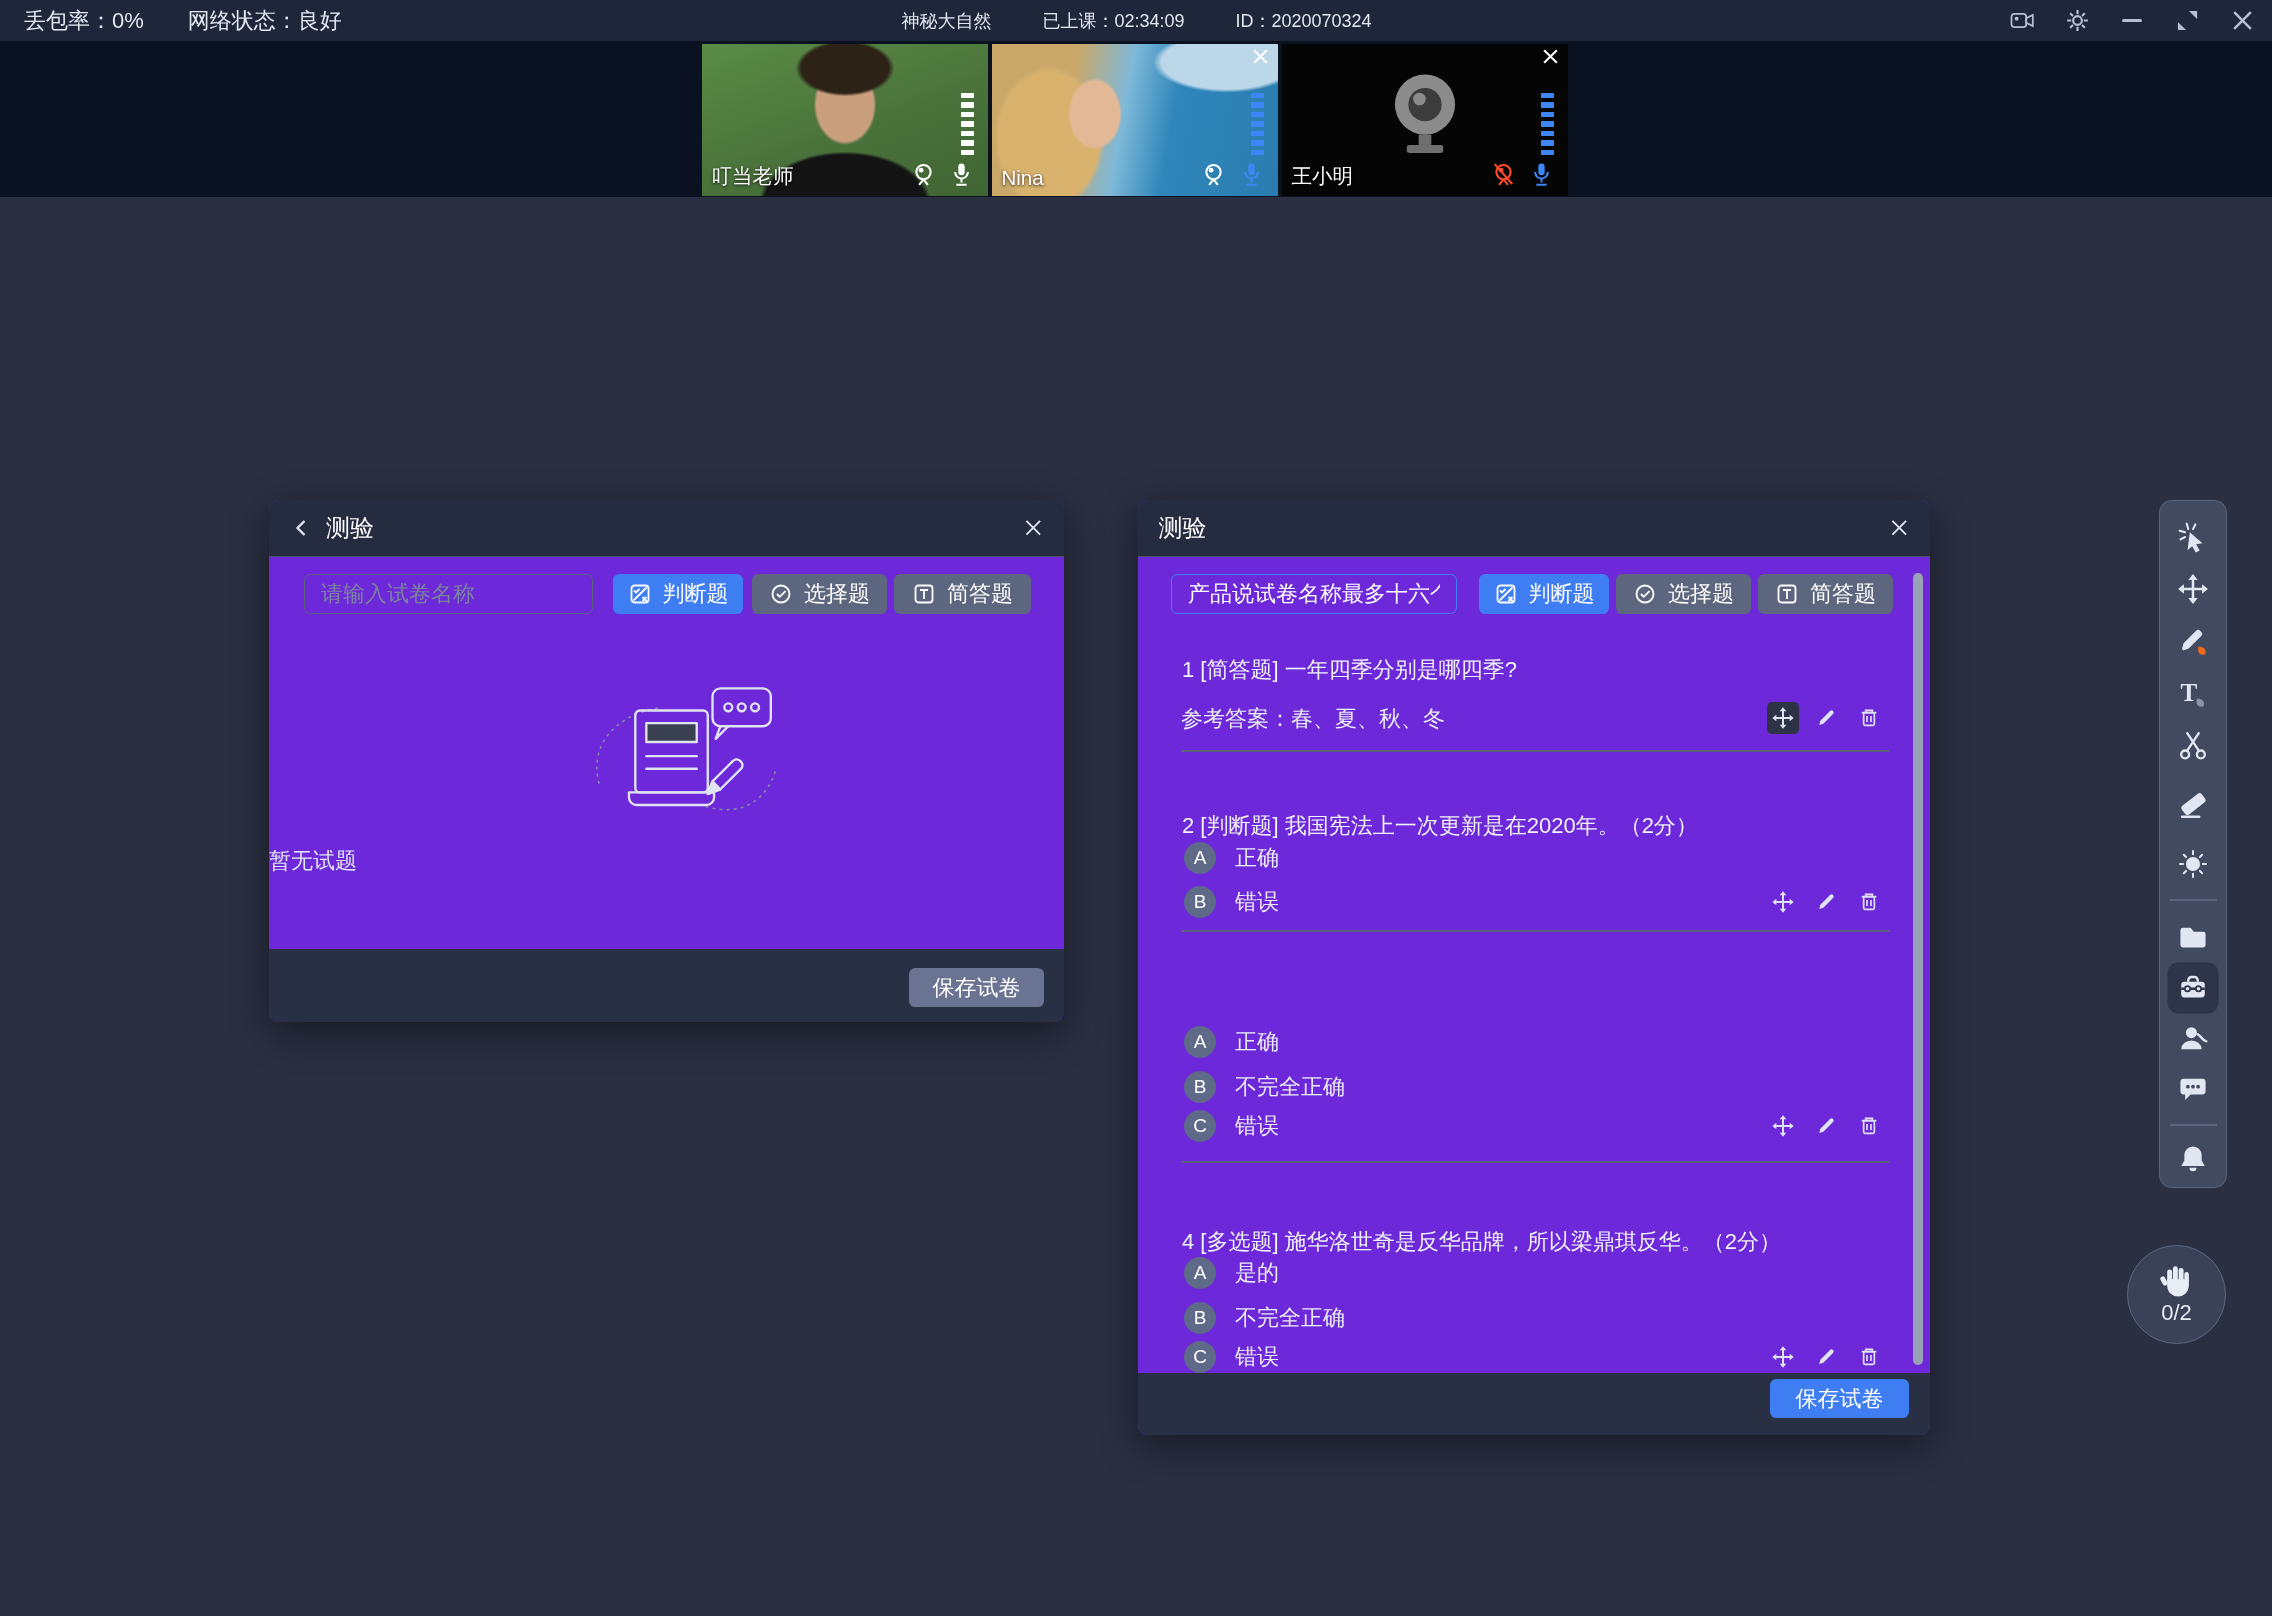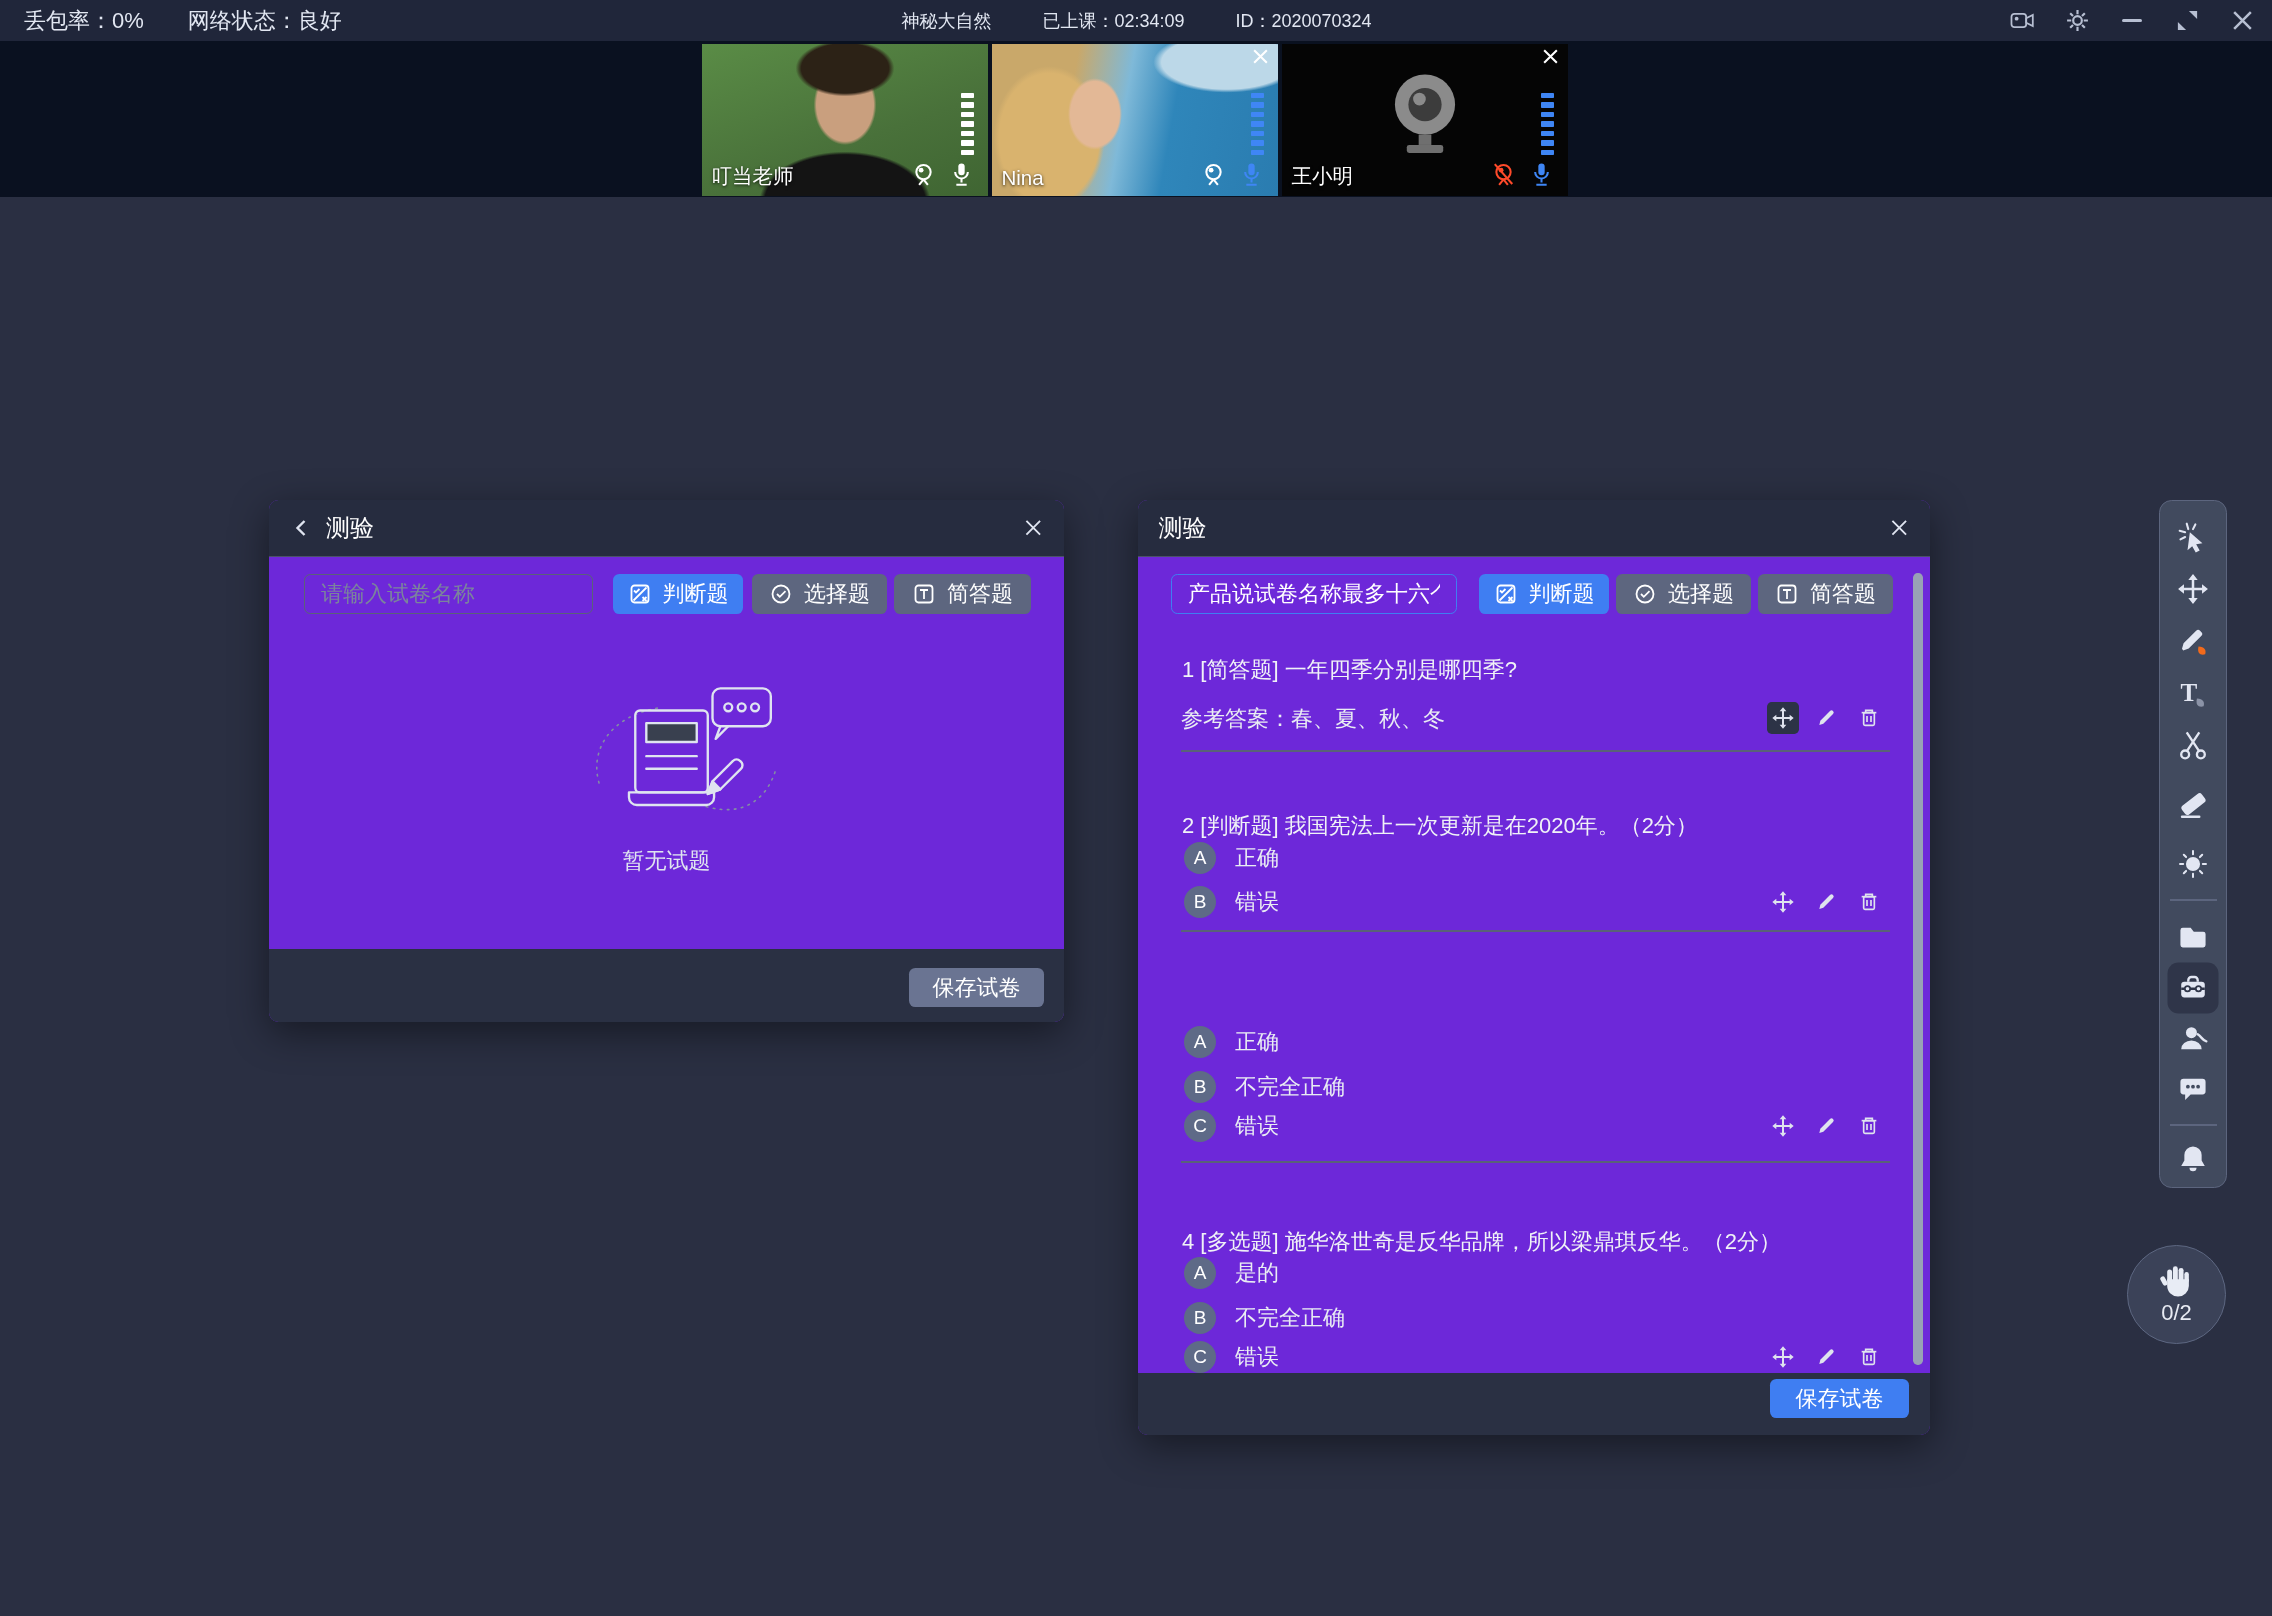--- a/index.html
+++ b/index.html
@@ -53,21 +53,21 @@
 .opt{position:absolute;left:46px;display:flex;align-items:center;gap:19px}
 .badge{width:32px;height:32px;border-radius:50%;background:#5e6a87;color:#fff;font-size:19px;display:flex;align-items:center;justify-content:center;flex:0 0 auto}
 .otext{font-size:22px;color:#e9ecf3;white-space:nowrap}
 .qdivider{position:absolute;left:43px;width:709px;height:1.6px;background:#5a6178}
 .actions{position:absolute;left:629px;display:flex;gap:11px;align-items:center}
 .act{width:32px;height:32px;display:flex;align-items:center;justify-content:center;color:#dfe3ee;cursor:pointer;border-radius:4.7px}
 .act svg{width:24px;height:24px}
 .act.boxed{background:#2c3346}
 .sbar{position:absolute;width:9.5px;border-radius:4.7px;background:#98a1b5;cursor:pointer}
 
-.emptytext{position:absolute;left:0;right:0;text-align:center;font-size:22px;color:#dfe4f0}
+.emptytext{position:absolute;left:0;right:0;text-align:left;font-size:22px;color:#dfe4f0}
 
 
 .toolbar{position:absolute;left:2159px;top:500px;width:68px;height:688px;background:#414a5e;border:1.6px solid #5c657e;border-radius:12.6px}
 .tool{position:absolute;left:50%;transform:translate(-50%,-50%);width:39px;height:39px;display:flex;align-items:center;justify-content:center;color:#e2e6f2;cursor:pointer}
 .tool svg{width:33px;height:33px}
 .tdiv{position:absolute;left:9.5px;right:9.5px;height:1.6px;background:#5c657e}
 .activepad{position:absolute;left:50%;transform:translate(-50%,-50%);width:51px;height:51px;border-radius:11px;background:#2f3549}
 
 
 .hand{position:absolute;left:2127px;top:1245px;width:99px;height:99px;border-radius:50%;background:#3b4258;border:1.6px solid #5d6781;display:flex;flex-direction:column;align-items:center;justify-content:center;gap:0;cursor:pointer}

